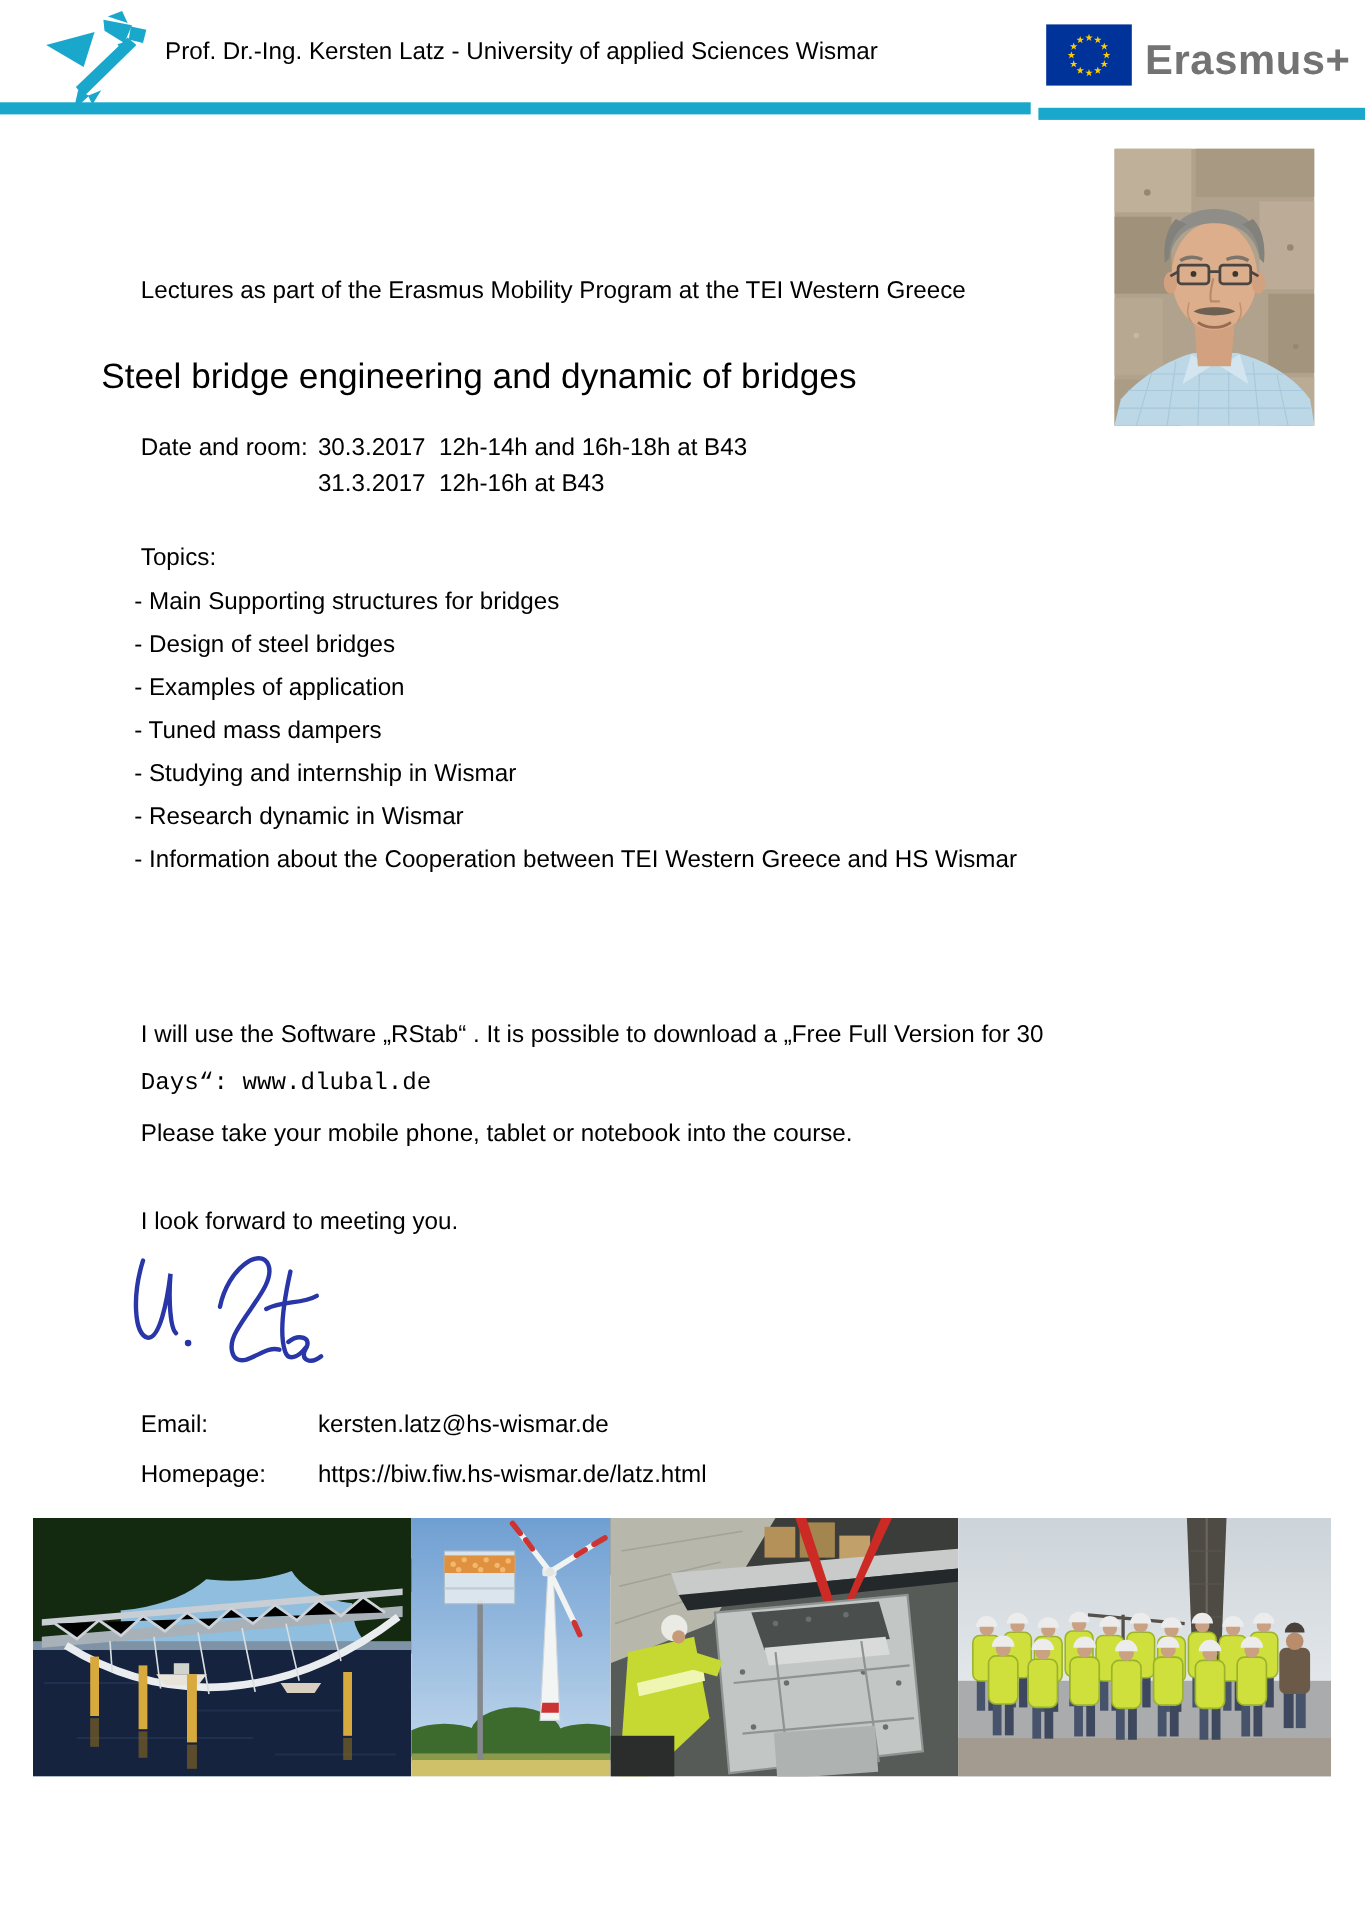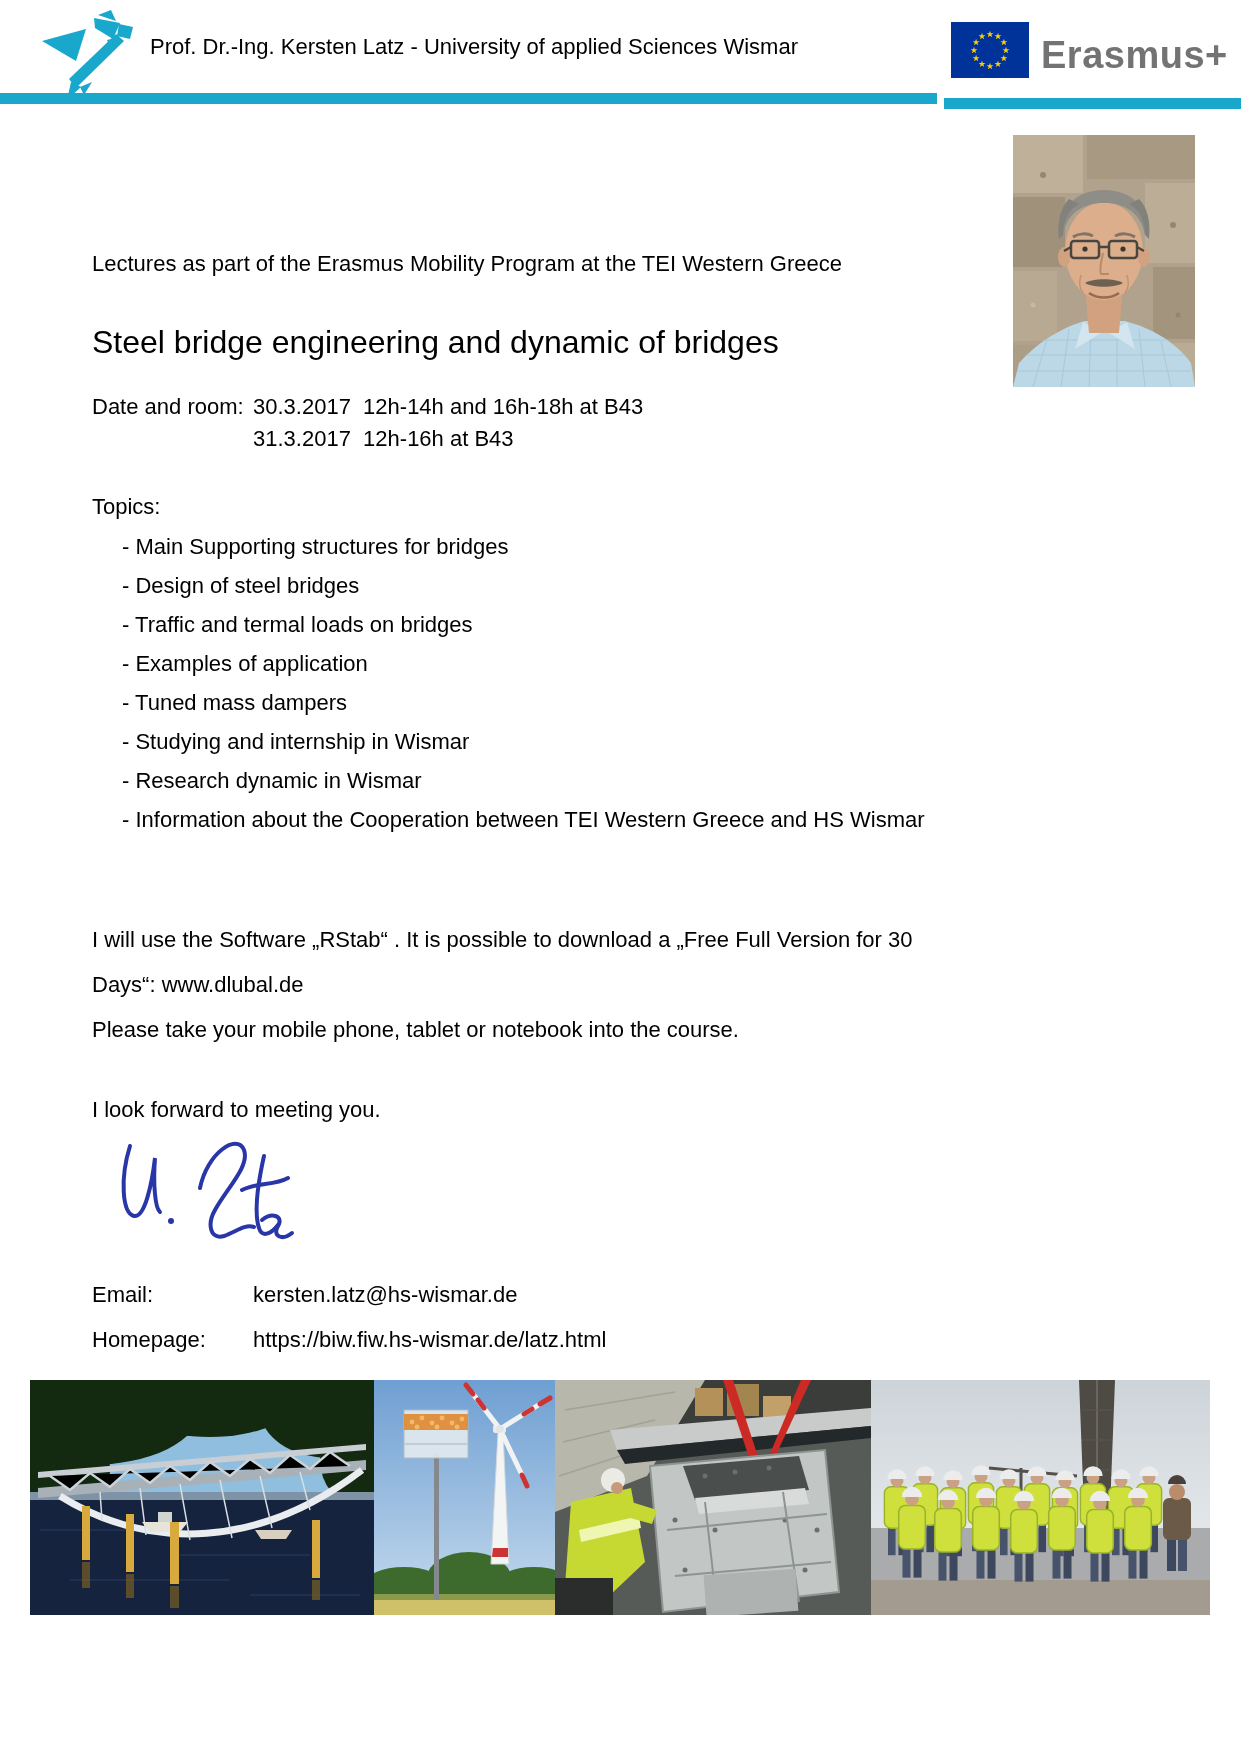--- a/index.html
+++ b/index.html
@@ -1,19 +1,19 @@
 <!DOCTYPE html>
 <html><head>
 <meta charset="utf-8">
 <style>
   html,body{margin:0;padding:0;background:#ffffff;}
   .page{position:relative;width:1241px;height:1755px;background:#ffffff;
         font-family:"Liberation Sans",sans-serif;color:#000;overflow:hidden;padding-left:44px;}
   .abs{position:absolute;}
-  .t22{font-size:22px;line-height:27px;}
+  .t22{font-size:22px;line-height:27px;margin-left:36px;}
   .pre{white-space:pre;}
   .doc-title{font-size:32px;line-height:38px;}
   .row{display:flex;}
   .label-col{width:161px;flex:0 0 161px;}
   .topic-item{height:39px;font-size:22px;}
   .header-text{font-size:22px;}
   .erasmus-word{font-size:38px;font-weight:600;letter-spacing:0.5px;}
   .bar{background:#19a7cb;}
   svg{display:block;}
 </style>
@@ -128,30 +128,29 @@
   <div class="abs row t22" style="left:92px;top:425px;">
     <span class="label-col"></span>
     <span class="pre">31.3.2017  12h-16h at B43</span>
   </div>
 
   <div class="abs t22" style="left:92px;top:493px;">Topics:</div>
 
   <div class="abs" style="left:122px;top:534px;">
     <div class="topic-item">- Main Supporting structures for bridges</div>
     <div class="topic-item">- Design of steel bridges</div>
-    <div class="topic-item">- Traffic and termal loads on bridges</div>
     <div class="topic-item">- Examples of application</div>
     <div class="topic-item">- Tuned mass dampers</div>
     <div class="topic-item">- Studying and internship in Wismar</div>
     <div class="topic-item">- Research dynamic in Wismar</div>
     <div class="topic-item">- Information about the Cooperation between TEI Western Greece and HS Wismar</div>
   </div>
 
   <div class="abs t22" style="left:92px;top:926px;">I will use the Software „RStab“ . It is possible to download a „Free Full Version for 30</div>
-  <div class="abs t22" style="left:92px;top:971px;">Days“: www.dlubal.de</div>
+  <div class="abs t22" style="left:92px;top:971px;font-family:Liberation Mono, monospace;">Days“: www.dlubal.de</div>
   <div class="abs t22" style="left:92px;top:1016px;">Please take your mobile phone, tablet or notebook into the course.</div>
 
   <div class="abs t22" style="left:92px;top:1096px;">I look forward to meeting you.</div>
 
   <svg class="abs" style="left:112px;top:1128px;" width="200" height="125" viewBox="0 0 200 125">
     <g fill="none" stroke="#2936a8" stroke-width="4" stroke-linecap="round">
       <path d="M18,18 C8,50 10,85 22,88 C33,90 40,55 43,30 C41,55 43,80 48,84"></path>
       <path d="M88,60 C95,25 125,5 132,22 C138,38 115,60 103,82 C95,96 98,112 112,108 C124,104 132,96 142,99"></path>
       <path d="M152,28 C146,55 142,85 147,100 C150,110 159,106 166,97"></path>
       <path d="M130,62 C145,54 162,58 176,50"></path>

